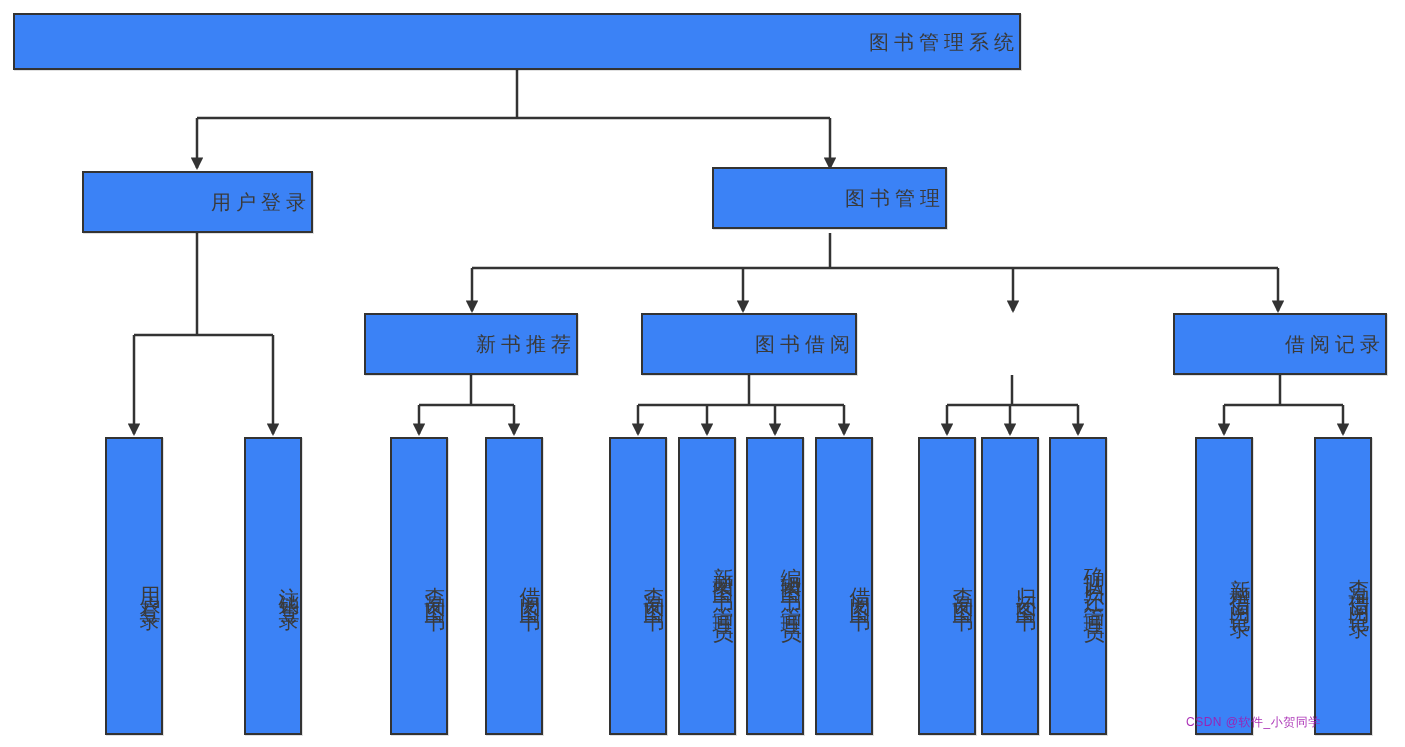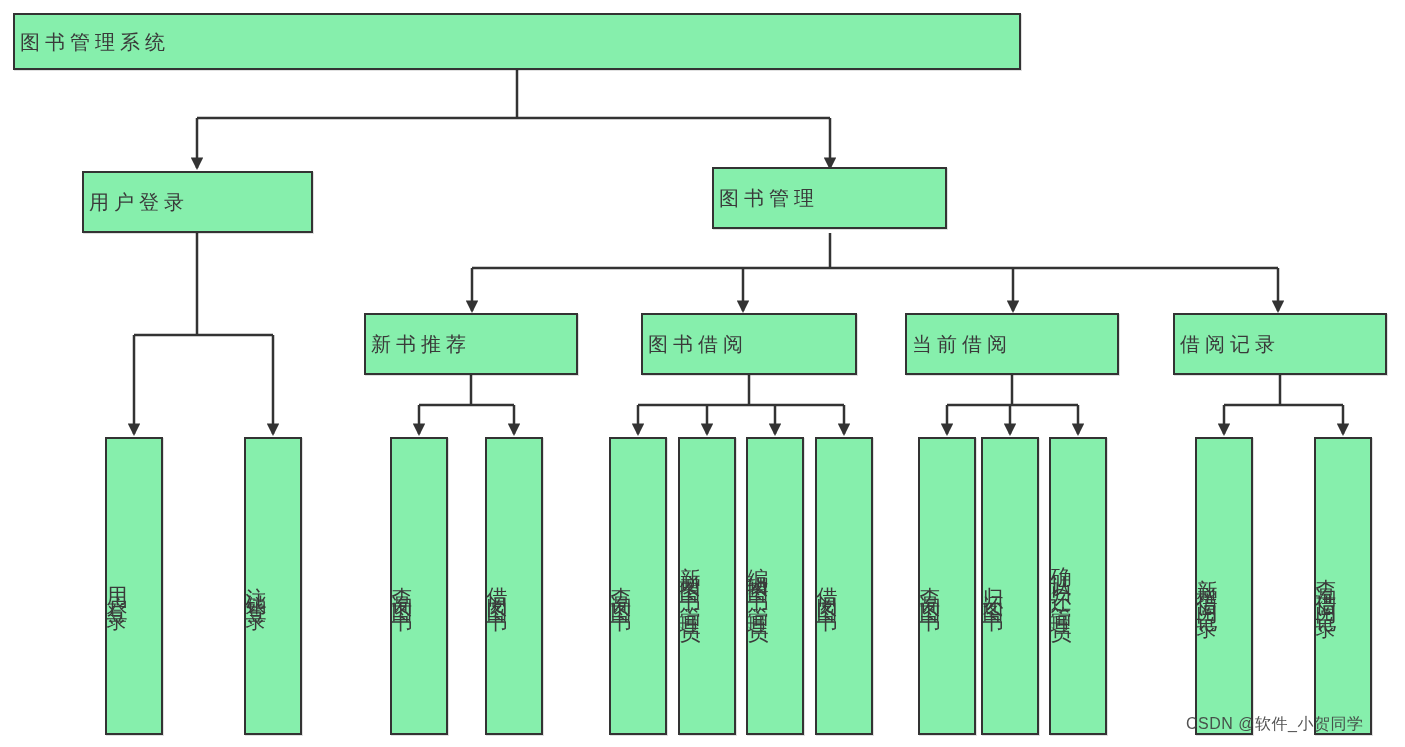--- a/index.html
+++ b/index.html
@@ -2,30 +2,30 @@
 <html><head>
 <meta charset="utf-8">
 <style>
   html,body{margin:0;padding:0;background:#ffffff;}
   .canvas{
     position:relative;width:1405px;height:747px;background:#ffffff;overflow:hidden;
     font-family:"Liberation Sans","DejaVu Sans",sans-serif;color:#3a3a3a;
   }
   .connectors{position:absolute;left:0;top:0;width:1405px;height:747px;}
   .box{
-    position:absolute;box-sizing:border-box;background:#86efac;
-    border:2.5px solid #333333;display:flex;align-items:center;justify-content:flex-start;
+    position:absolute;box-sizing:border-box;background:#3b82f6;
+    border:2.5px solid #333333;display:flex;align-items:center;justify-content:flex-end;
     box-shadow:1px 1px 0 rgba(0,0,0,0.12);
   }
   .box span{font-size:20px;letter-spacing:5px;text-indent:5px;line-height:1;white-space:nowrap;}
   .box.leaf span{
     writing-mode:vertical-rl;font-size:21px;letter-spacing:8px;text-indent:0;
   }
   .watermark{
-    position:absolute;z-index:5;font-size:16px;color:#404040;opacity:0.9;
+    position:absolute;z-index:5;font-size:12px;color:#a21caf;opacity:0.9;
     letter-spacing:0.5px;white-space:nowrap;
   }
 </style>
 </head>
 <body>
 
 <div class="canvas">
 
   <svg class="connectors" width="1405" height="747" viewBox="0 0 1405 747">
     <defs>
@@ -87,23 +87,20 @@
   <div class="box" style="left:712px;top:167px;width:235px;height:62px">
     <span>图书管理</span>
   </div>
 
   <div class="box" style="left:364px;top:313px;width:214px;height:62px">
     <span>新书推荐</span>
   </div>
   <div class="box" style="left:641px;top:313px;width:216px;height:62px">
     <span>图书借阅</span>
   </div>
-  <div class="box" style="left:905px;top:313px;width:214px;height:62px">
-    <span>当前借阅</span>
-  </div>
   <div class="box" style="left:1173px;top:313px;width:214px;height:62px">
     <span>借阅记录</span>
   </div>
 
   <div class="box leaf" style="left:105px;top:437px;width:58px;height:298px">
     <span>用户登录</span>
   </div>
   <div class="box leaf" style="left:244px;top:437px;width:58px;height:298px">
     <span>注销登录</span>
   </div>

